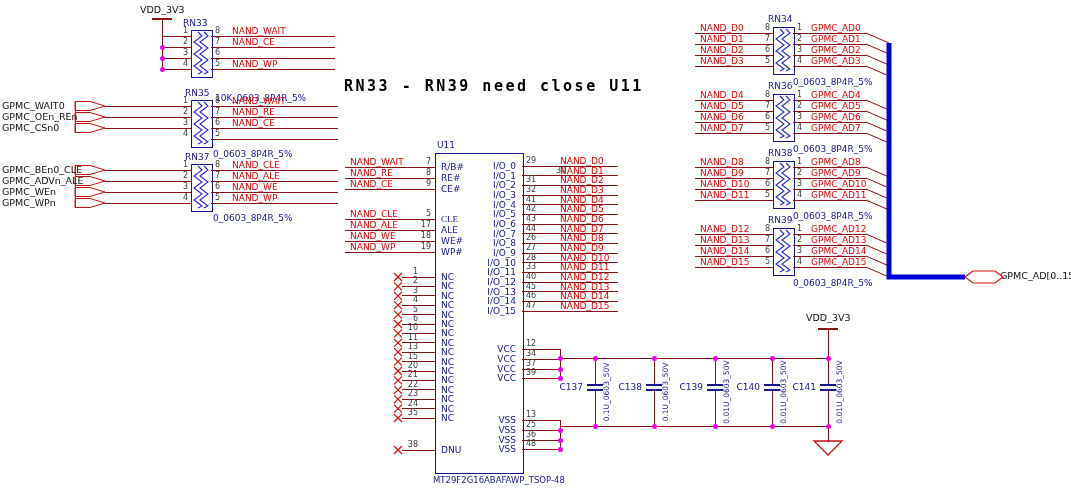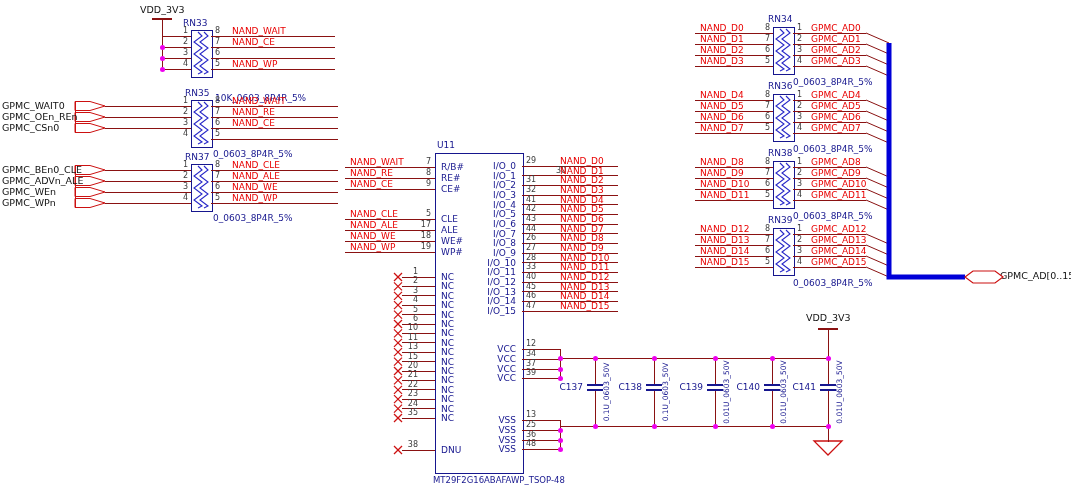--- a/index.html
+++ b/index.html
@@ -19,20 +19,21 @@
          font-weight:bold;font-size:15px;letter-spacing:2.5px;white-space:nowrap}
   .rot{position:absolute;color:#16168e;font-size:7.5px;line-height:8px;white-space:nowrap;
        width:70px;text-align:center;transform:rotate(-90deg)}
   .plate{position:absolute;background:#16168e}
   svg.ov{position:absolute;left:0;top:0}
 </style>
 </head>
 <body>
 
 <div id="canvas">
+  <div class="title">RN33 - RN39 need close U11</div>
   <div class="t blk" style="left:140px;top:5px">VDD_3V3</div>
   <div class="t blk" style="left:806px;top:313px">VDD_3V3</div>
   <div class="t blk" style="left:1000px;top:271px">GPMC_AD[0..15]</div>
   <div class="t cmp" style="left:437px;top:140px">U11</div>
   <div class="t cmp" style="left:433px;top:475px;font-size:8.5px">MT29F2G16ABAFAWP_TSOP-48</div>
 <svg class="ov" width="1071" height="496">
       <polygon points="75,101.5 90,101.5 105,106 90,110.5 75,110.5" fill="#fff" stroke="#cc1111" stroke-width="1"></polygon>
       <polygon points="75,112.5 90,112.5 105,117 90,121.5 75,121.5" fill="#fff" stroke="#cc1111" stroke-width="1"></polygon>
       <polygon points="75,123.5 90,123.5 105,128 90,132.5 75,132.5" fill="#fff" stroke="#cc1111" stroke-width="1"></polygon>
       <line x1="75.5" y1="101.5" x2="75.5" y2="132.5" stroke="#cc1111" stroke-width="1"></line>
@@ -306,21 +307,21 @@
     <div class="t net" style="left: 350px; top: 168px;">NAND_RE</div>
     <div class="t pnum right" style="left: 409px; top: 168px; width: 22px;">8</div>
     <div class="t pname" style="left: 441px; top: 173px;">RE#</div>
     <div class="wire" style="left: 345px; top: 188.5px; width: 90px; height: 1px;"></div>
     <div class="t net" style="left: 350px; top: 179px;">NAND_CE</div>
     <div class="t pnum right" style="left: 409px; top: 179px; width: 22px;">9</div>
     <div class="t pname" style="left: 441px; top: 184px;">CE#</div>
     <div class="wire" style="left: 345px; top: 218.5px; width: 90px; height: 1px;"></div>
     <div class="t net" style="left: 350px; top: 209px;">NAND_CLE</div>
     <div class="t pnum right" style="left: 409px; top: 209px; width: 22px;">5</div>
-    <div class="t pname" style="left: 441px; top: 214px;">CLE</div>
+    <div class="t pname" style="left: 441px; top: 214px; font-family: Liberation Serif, serif;">CLE</div>
     <div class="wire" style="left: 345px; top: 229.5px; width: 90px; height: 1px;"></div>
     <div class="t net" style="left: 350px; top: 220px;">NAND_ALE</div>
     <div class="t pnum right" style="left: 409px; top: 220px; width: 22px;">17</div>
     <div class="t pname" style="left: 441px; top: 225px;">ALE</div>
     <div class="wire" style="left: 345px; top: 240.5px; width: 90px; height: 1px;"></div>
     <div class="t net" style="left: 350px; top: 231px;">NAND_WE</div>
     <div class="t pnum right" style="left: 409px; top: 231px; width: 22px;">18</div>
     <div class="t pname" style="left: 441px; top: 236px;">WE#</div>
     <div class="wire" style="left: 345px; top: 251.5px; width: 90px; height: 1px;"></div>
     <div class="t net" style="left: 350px; top: 242px;">NAND_WP</div>

